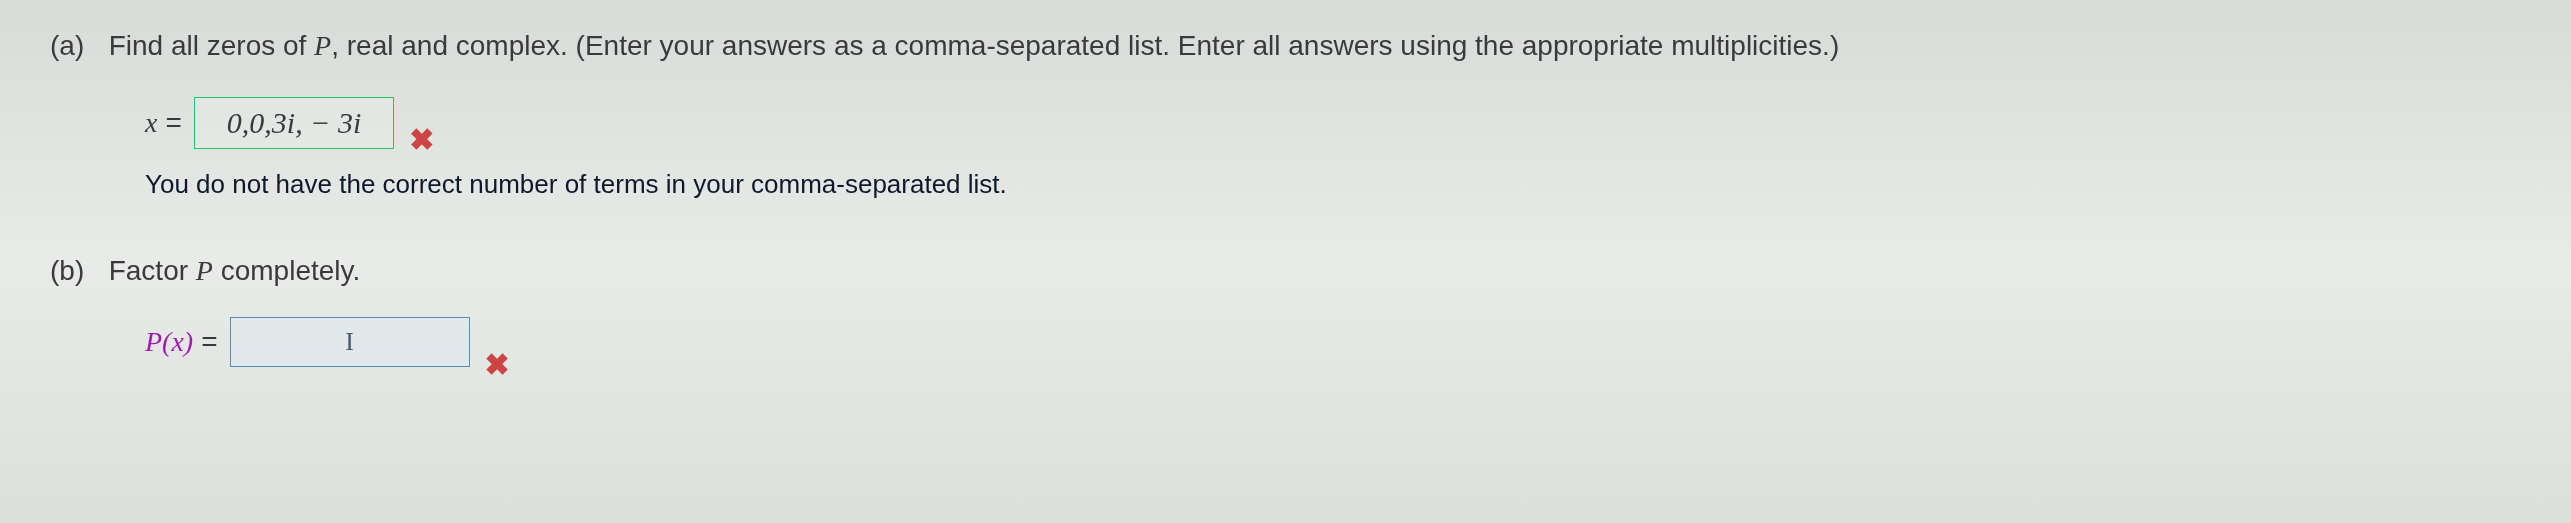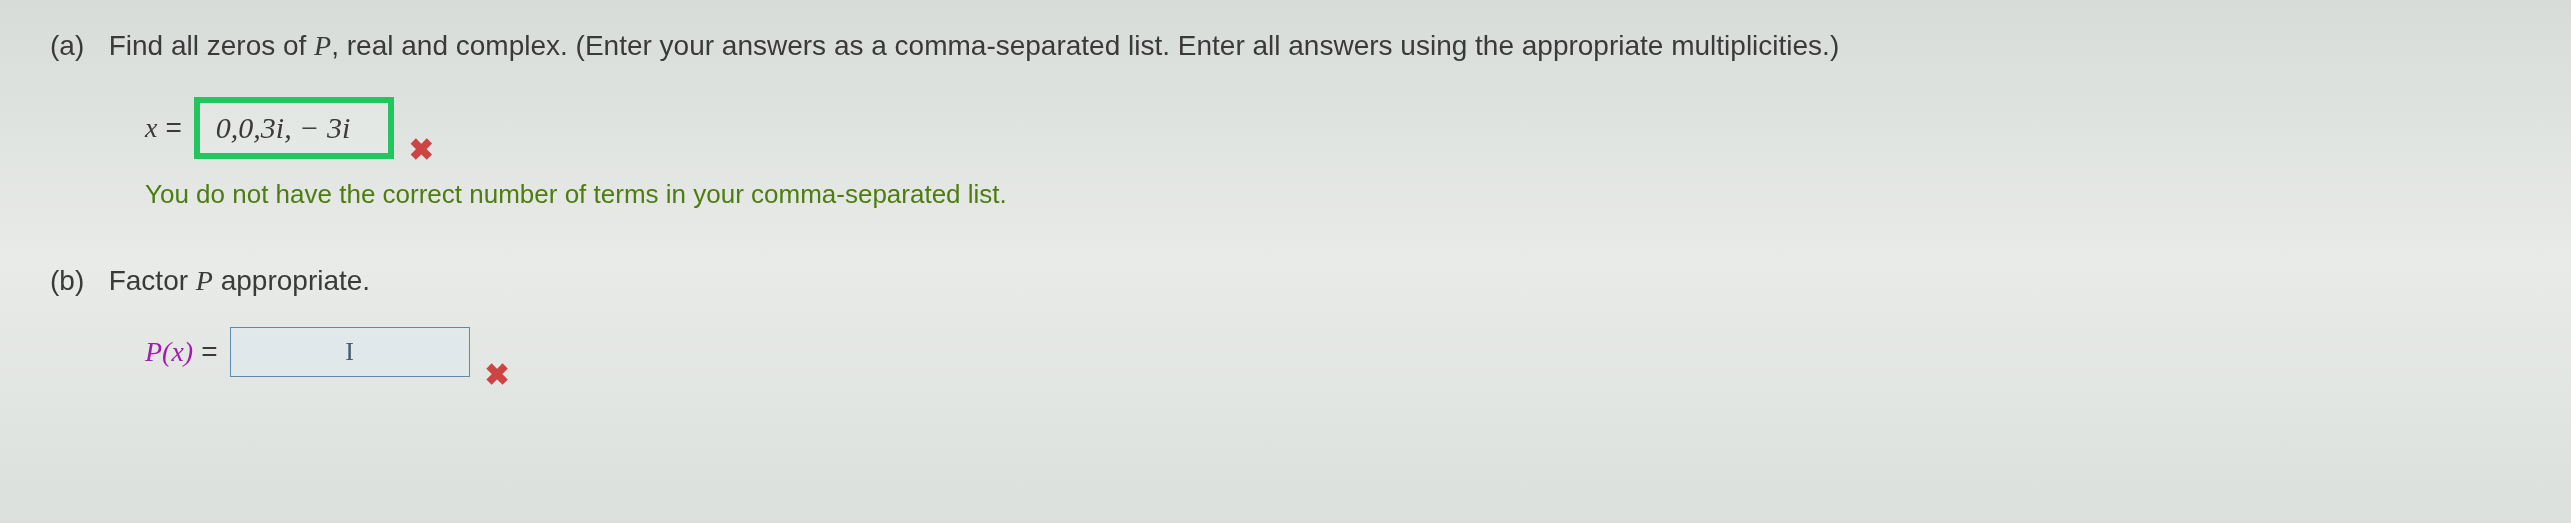--- a/index.html
+++ b/index.html
@@ -56,23 +56,23 @@
       margin-right: 8px;
     }
     
     .equals {
       font-size: 28px;
       color: #3a3a3a;
       margin-right: 12px;
     }
     
     .answer-box {
-      border: 6px solid #22c55e;
+      border: 1px solid #22c55e;
       background: rgba(255,255,255,0.15);
-      padding: 8px 16px;
+      padding: 8px 32px;
       font-size: 30px;
       font-family: 'Times New Roman', serif;
       min-width: 200px;
       min-height: 50px;
       display: inline-flex;
       align-items: center;
     }
     
     .answer-box-empty {
       border: 1px solid #5a8ab0;
@@ -103,21 +103,21 @@
       font-weight: bold;
       margin-left: 15px;
       align-self: flex-end;
       margin-bottom: -15px;
     }
     
     .error-msg {
       margin-left: 95px;
       margin-top: 20px;
       font-size: 26px;
-      color: #4d7c0f;
+      color: #0f172a;
     }
     
     .part-b {
       margin-top: 55px;
     }
     
     .part-b .answer-row {
       margin-top: 30px;
     }
     
@@ -146,21 +146,21 @@
     </div>
     <span class="x-mark">✖</span>
   </div>
   
   <div class="error-msg">You do not have the correct number of terms in your comma-separated list.</div>
 </div>
 
 <div class="question-part part-b">
   <span class="part-label">(b)</span>
   <span class="question-text">
-    <span>Factor </span><span class="italic-var">P</span><span> appropriate.</span>
+    <span>Factor </span><span class="italic-var">P</span><span> completely.</span>
   </span>
   
   <div class="answer-row">
     <span class="px-label">P(x)</span>
     <span class="equals">=</span>
     <div class="answer-box-empty">
       <span>I</span>
     </div>
     <span class="x-mark-b">✖</span>
   </div>

